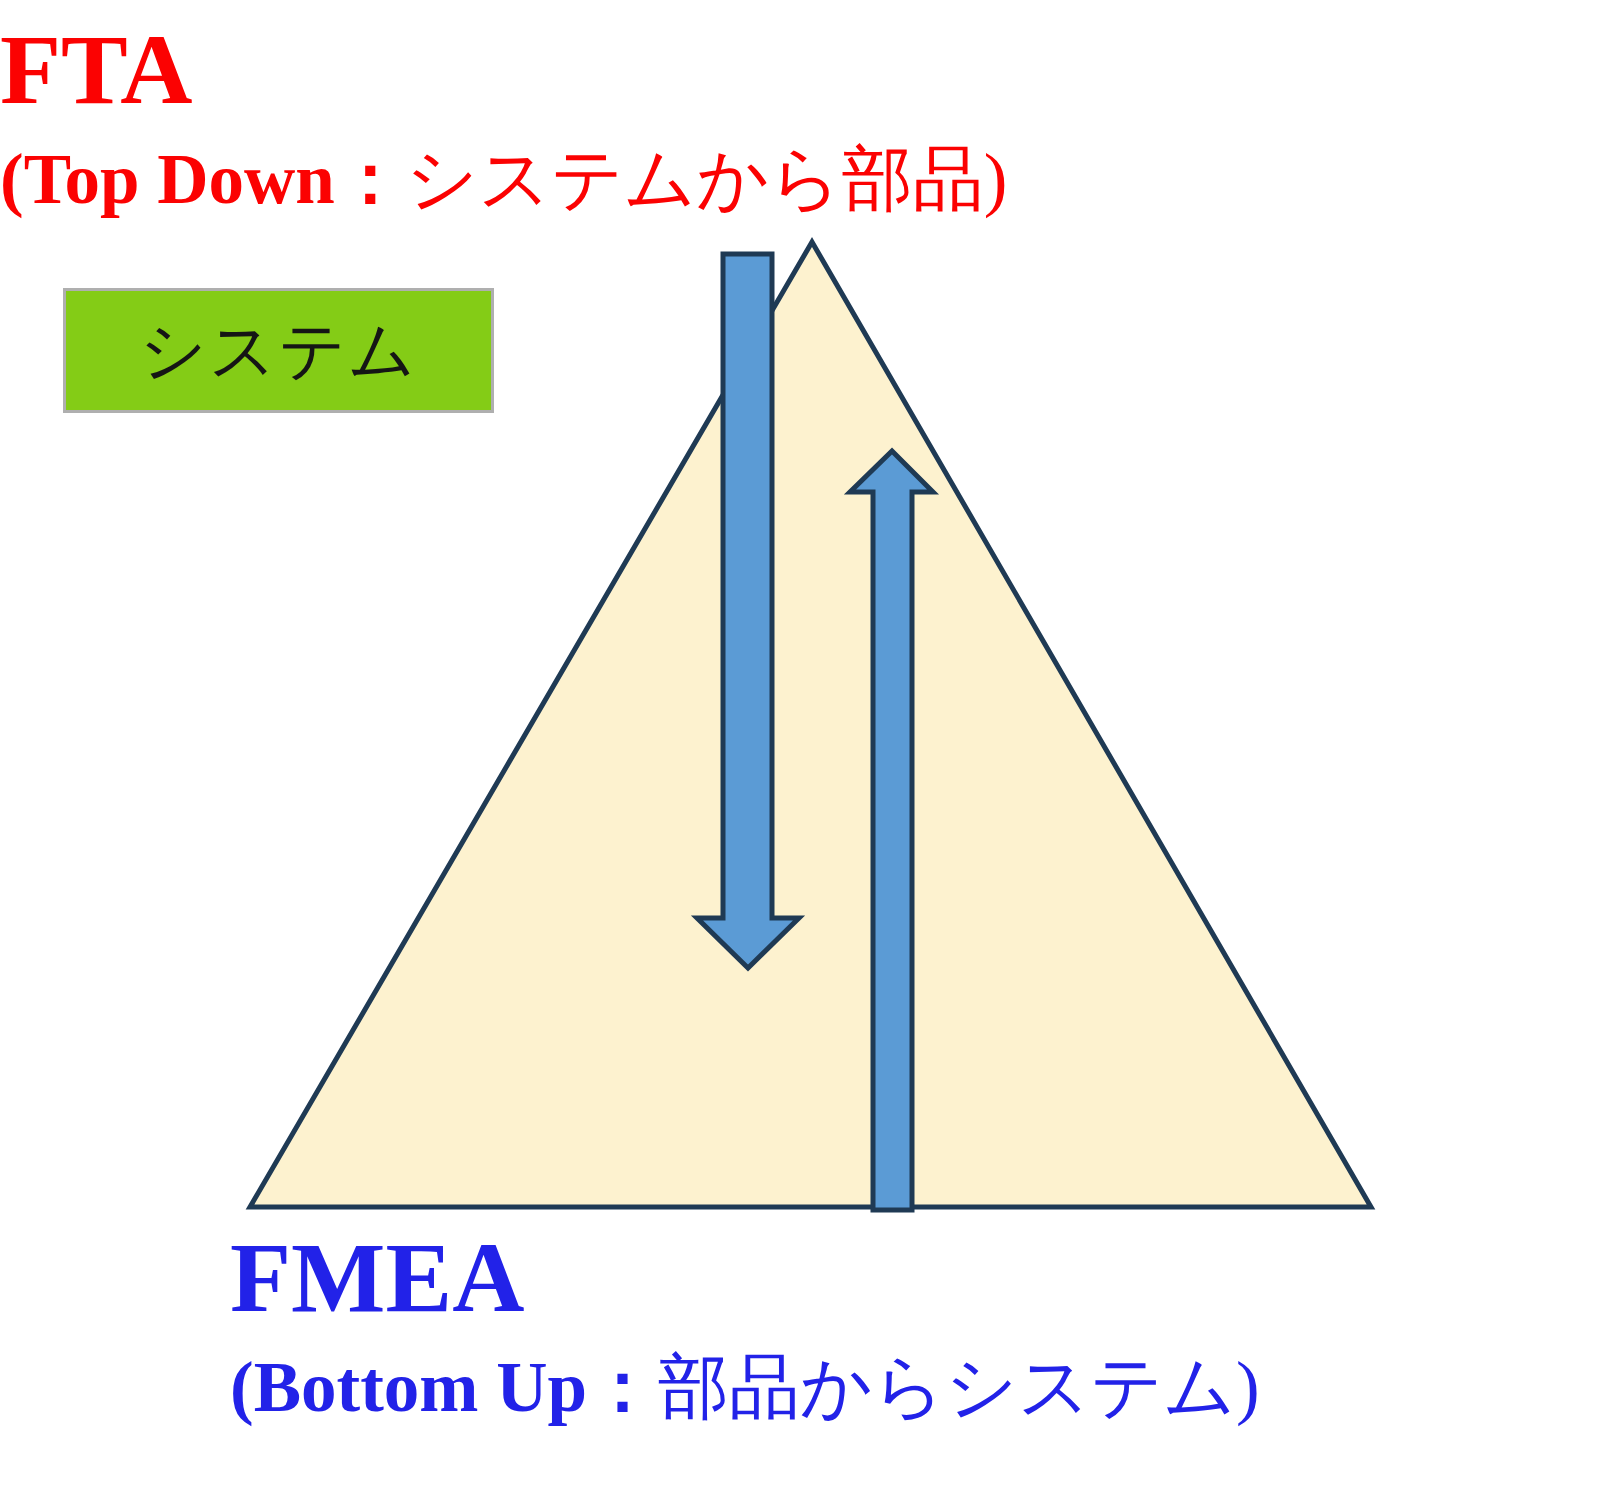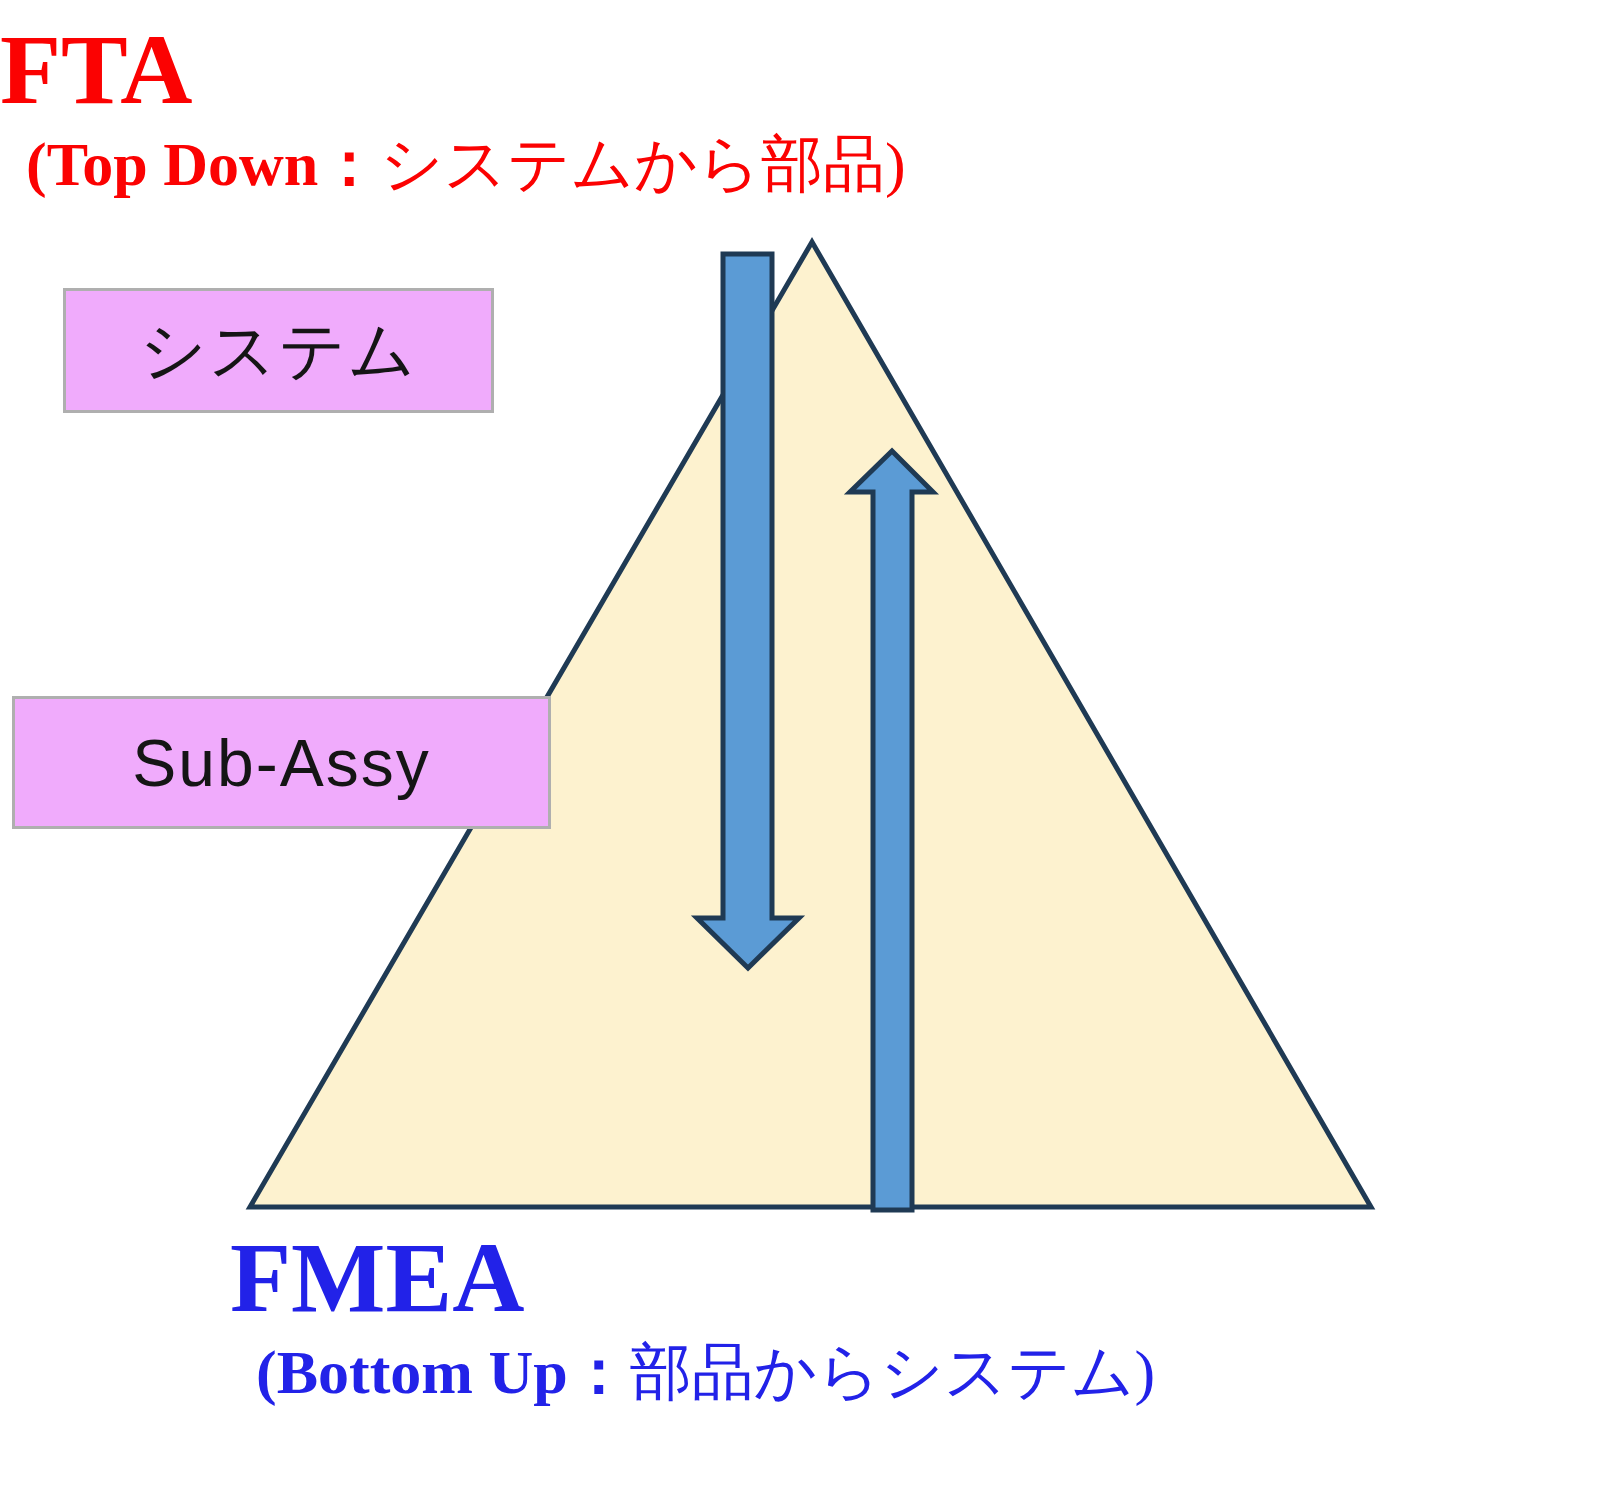--- a/index.html
+++ b/index.html
@@ -5,52 +5,49 @@
   html,body{margin:0;padding:0;background:#ffffff;}
   body{width:1624px;height:1501px;font-family:"Liberation Sans",sans-serif;}
   .canvas{position:relative;width:1624px;height:1501px;overflow:hidden;background:#ffffff;}
 
   svg.diagram{position:absolute;left:0;top:0;z-index:1;}
 
   .heading-block{position:absolute;text-align:left;z-index:3;font-family:Liberation Serif, serif;}
   .header{left:0;top:14px;width:1624px;}
   .footer{left:230px;top:1222px;width:1394px;}
   .big-title{font-size:100px;font-weight:bold;line-height:1.12;white-space:nowrap;}
-  .subtitle{font-size:62px;line-height:1.18;margin-top:2px;white-space:nowrap;padding-left:26px;}
+  .subtitle{font-size:71px;line-height:1.18;margin-top:12px;white-space:nowrap;}
   .subtitle .latin{font-weight:bold;}
   .subtitle .jp{font-weight:normal;}
   .red{color:var(--red);}
   .blue{color:var(--blue);}
 
   .level-box{
     position:absolute;z-index:2;
-    background:#f0abfc;
+    background:#84cc16;
     border:3px solid var(--box_border);
     display:flex;align-items:center;justify-content:center;
     font-size:66px;font-weight:normal;color:#151515;
     letter-spacing:2px;white-space:nowrap;
   }
 </style>
 </head>
 <body>
 
 <div class="canvas">
 
   <svg class="diagram" width="1624" height="1501" viewBox="0 0 1624 1501">
     <polygon points="812,242 1371,1207 250,1207" style="fill:var(--triangle_fill);stroke:var(--outline_navy);stroke-width:5;stroke-linejoin:miter"></polygon>
     <polygon points="723,254 772,254 772,918 799,918 748,968 697,918 723,918" style="fill:var(--arrow_fill);stroke:var(--outline_navy);stroke-width:5;stroke-linejoin:miter"></polygon>
     <polygon points="892,451 933,492 912,492 912,1210 873,1210 873,492 850,492" style="fill:var(--arrow_fill);stroke:var(--outline_navy);stroke-width:5;stroke-linejoin:miter"></polygon>
   </svg>
 
   <div class="level-box" style="left:63px;top:288px;width:425px;height:119px">
     <span>システム</span>
   </div>
-  <div class="level-box" style="left:12px;top:696px;width:533px;height:127px">
-    <span>Sub-Assy</span>
-  </div>
 
   <div class="heading-block header">
     <div class="big-title red">FTA</div>
     <div class="subtitle red"><span class="latin">(Top Down：</span><span class="jp">システムから部品)</span></div>
   </div>
 
   <div class="heading-block footer">
     <div class="big-title blue">FMEA</div>
     <div class="subtitle blue"><span class="latin">(Bottom Up：</span><span class="jp">部品からシステム)</span></div>
   </div>

